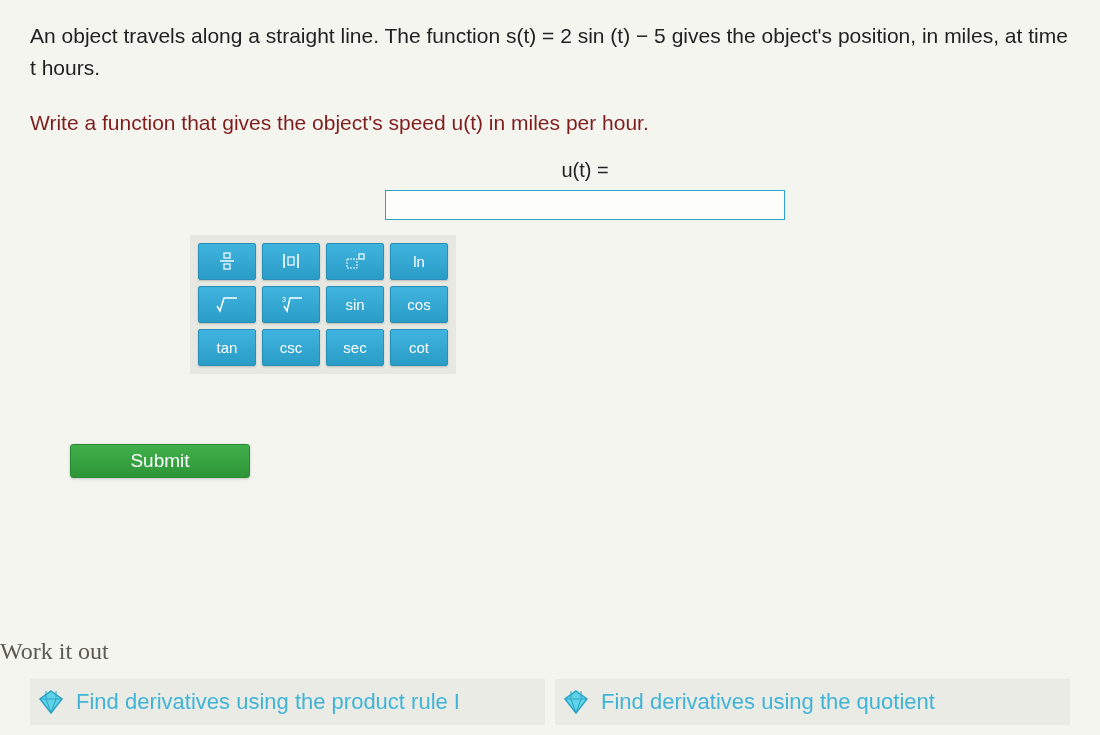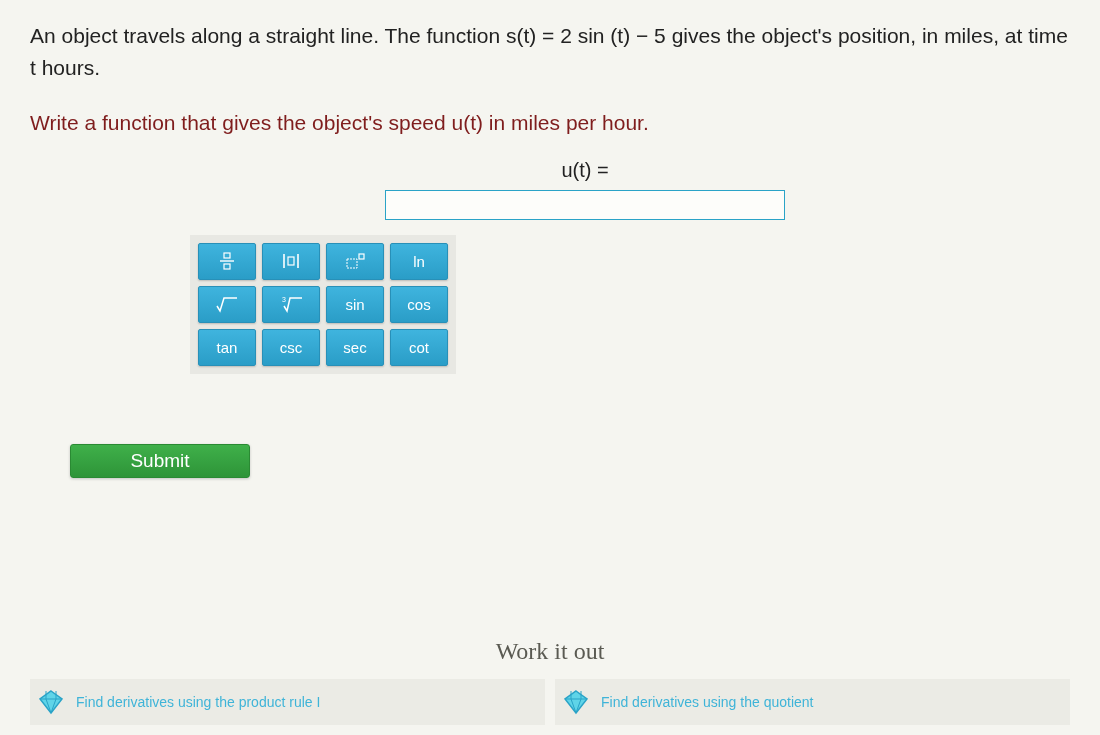--- a/index.html
+++ b/index.html
@@ -85,21 +85,20 @@
       font-family: Verdana, Geneva, sans-serif;
       cursor: pointer;
       border-radius: 3px;
       box-shadow: 0 1px 3px rgba(0,0,0,0.2);
     }
     .bottom-section {
       position: absolute;
       bottom: 60px;
       left: 0;
       right: 0;
-      text-align: center;
     }
     .work-it-out {
       font-family: Georgia, serif;
       font-size: 24px;
       color: #5a5a52;
       margin-bottom: 10px;
     }
     .help-text {
       font-size: 20px;
       color: #3a3a36;
@@ -115,21 +114,21 @@
     }
     .related-link {
       flex: 1;
       display: flex;
       align-items: center;
       gap: 12px;
       padding: 10px 8px;
       background: #ebebe5;
       cursor: pointer;
       color: #3fb4d8;
-      font-size: 14px;
+      font-size: 22px;
     }
     .diamond-icon {
       width: 26px;
       height: 26px;
       flex-shrink: 0;
     }
   </style>
 </head>
 <body>
 

